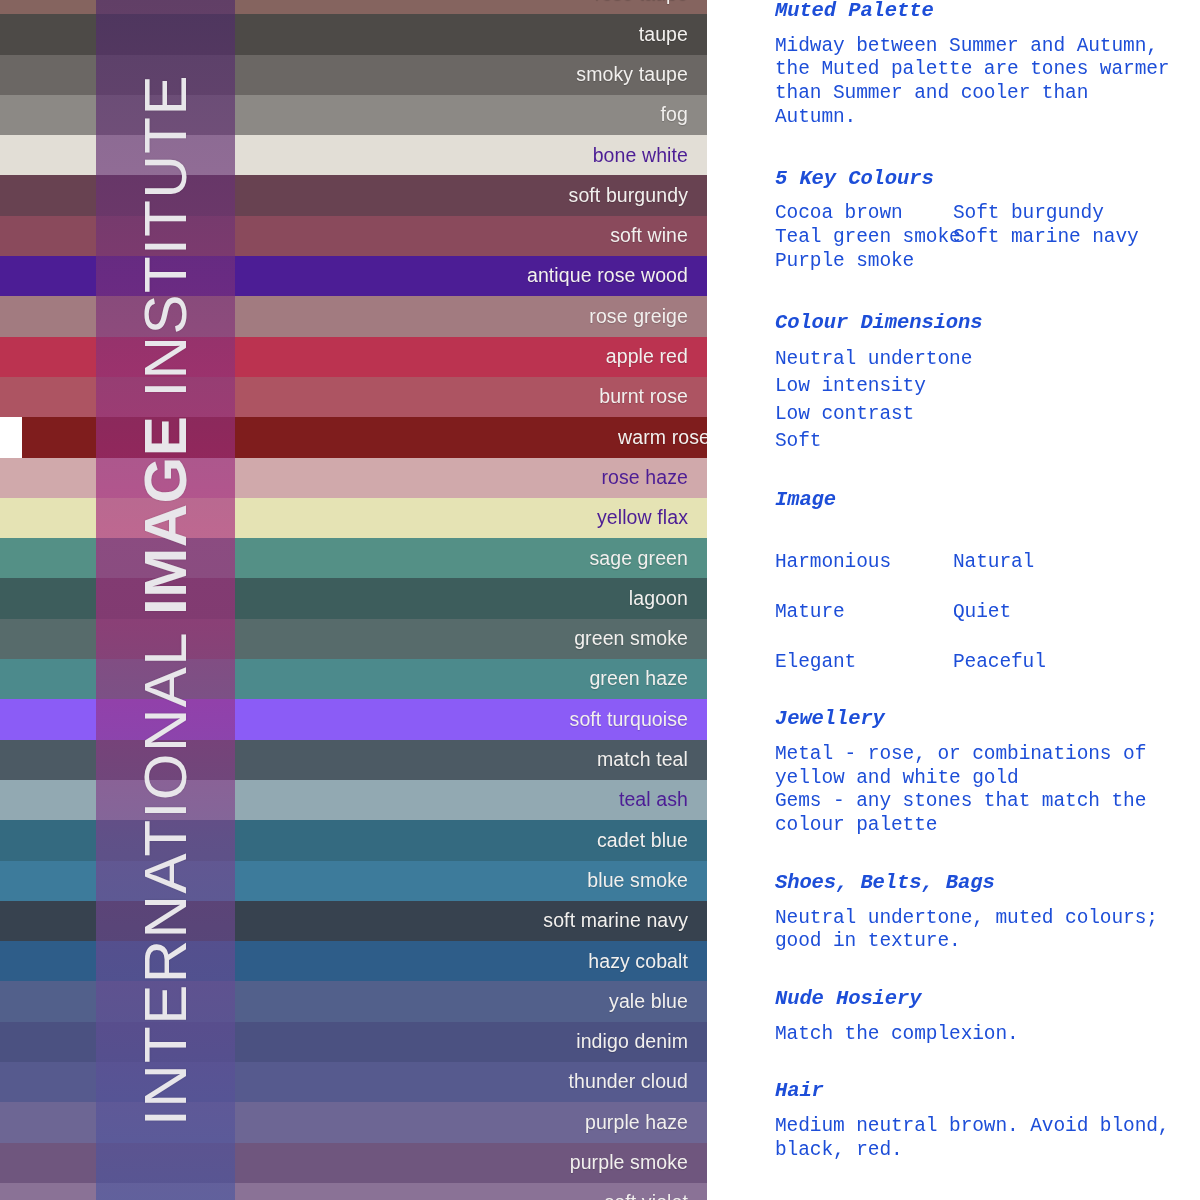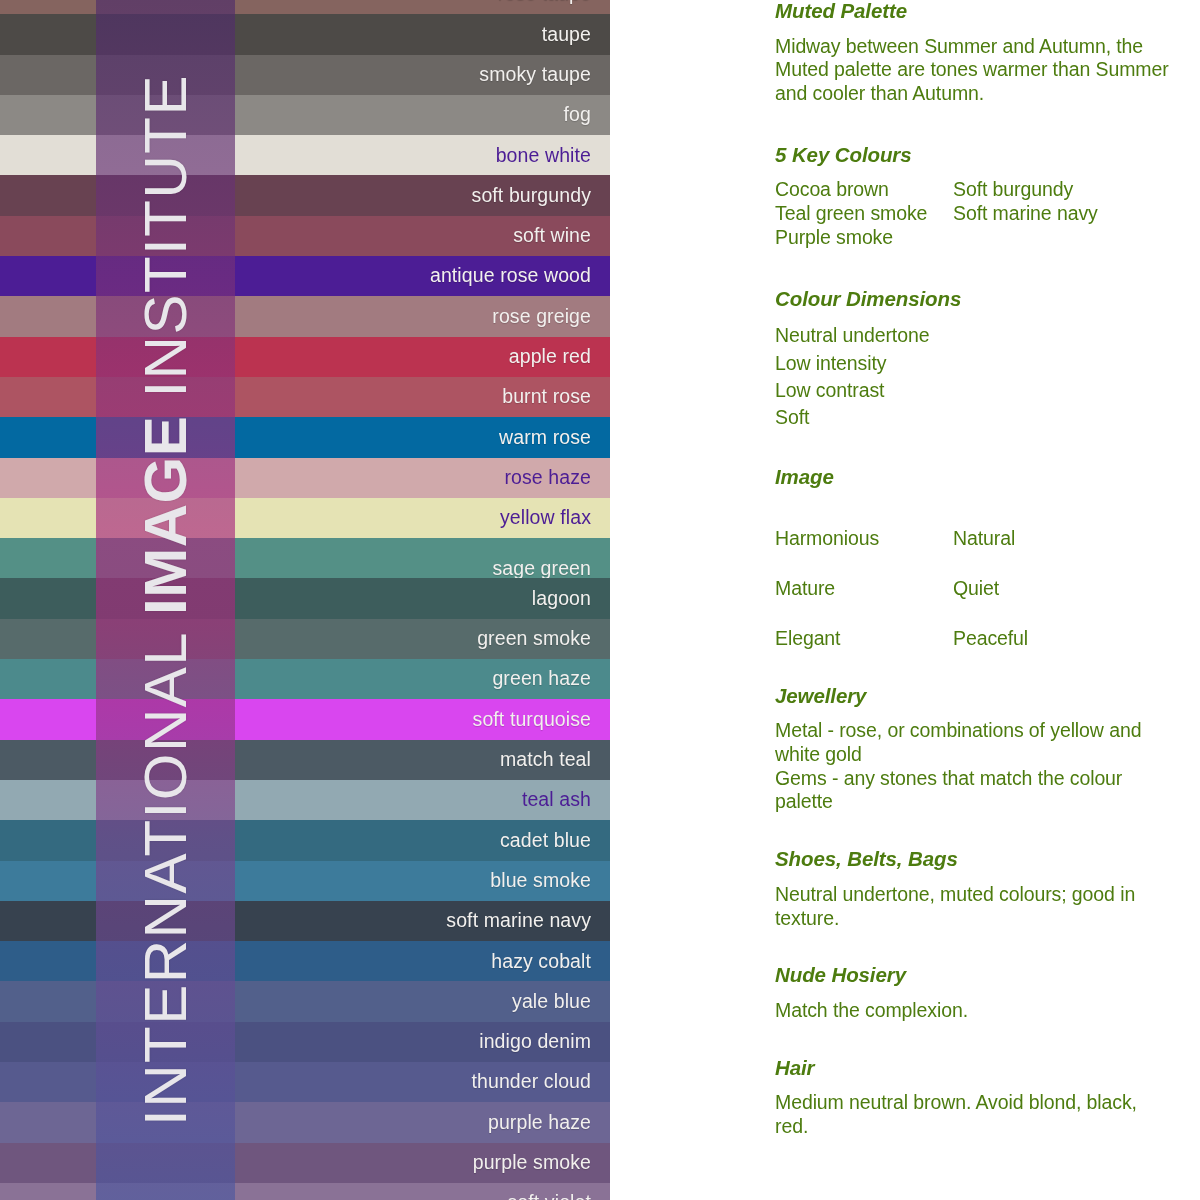--- a/index.html
+++ b/index.html
@@ -30,21 +30,21 @@
     overflow: hidden;
   }
   #swatch-list {
     position: absolute;
     left: 0;
     top: -26px;      
     width: 707px;
   }
   .swatch-row {
     position: relative;
-    width: 610px;
+    width: 707px;
     height: 40.3px;
     box-sizing: border-box;
     display: flex;
     align-items: center;
     justify-content: flex-end;
   }
   .swatch-label {
     padding-right: 19px;
     font-size: 19.5px;
     line-height: 1;
@@ -97,21 +97,22 @@
     letter-spacing: 0.5px;
   }
 
   
   #info-panel {
     position: absolute;
     left: 775px;
     top: 0;
     width: 400px;
     height: 1200px;
-    color: #4d7c0f;
+    color: #1d4ed8;
+    font-family: Liberation Mono, monospace;
   }
   .info-section { margin-bottom: 0; }
   .section-heading {
     font-size: 20.5px;
     font-style: italic;
     font-weight: 700;
     line-height: 1.1;
     margin: 0 0 12px 0;
     letter-spacing: -0.1px;
   }
@@ -186,42 +187,42 @@
         </div>
         <div class="swatch-row" style="background-color: rgb(162, 123, 128);">
           <div class="swatch-label light-text">rose greige</div>
         </div>
         <div class="swatch-row" style="background-color: rgb(187, 51, 80);">
           <div class="swatch-label light-text">apple red</div>
         </div>
         <div class="swatch-row" style="background-color: rgb(173, 84, 98);">
           <div class="swatch-label light-text">burnt rose</div>
         </div>
-        <div class="swatch-row" style="background-color: #0369a1;">
+        <div class="swatch-row" style="background-color: #7f1d1d; margin-left: 22px;">
           <div class="swatch-label light-text">warm rose</div>
         </div>
         <div class="swatch-row" style="background-color: rgb(208, 169, 171);">
           <div class="swatch-label dark-text">rose haze</div>
         </div>
         <div class="swatch-row" style="background-color: rgb(229, 227, 180);">
           <div class="swatch-label dark-text">yellow flax</div>
         </div>
-        <div class="swatch-row" style="background-color: rgb(84, 144, 134); align-items: flex-end;">
+        <div class="swatch-row" style="background-color: rgb(84, 144, 134);">
           <div class="swatch-label light-text">sage green</div>
         </div>
         <div class="swatch-row" style="background-color: rgb(61, 93, 92);">
           <div class="swatch-label light-text">lagoon</div>
         </div>
         <div class="swatch-row" style="background-color: rgb(87, 107, 107);">
           <div class="swatch-label light-text">green smoke</div>
         </div>
         <div class="swatch-row" style="background-color: rgb(76, 138, 140);">
           <div class="swatch-label light-text">green haze</div>
         </div>
-        <div class="swatch-row" style="background-color: #d946ef;">
+        <div class="swatch-row" style="background-color: #8b5cf6;">
           <div class="swatch-label light-text">soft turquoise</div>
         </div>
         <div class="swatch-row" style="background-color: rgb(76, 90, 100);">
           <div class="swatch-label light-text">match teal</div>
         </div>
         <div class="swatch-row" style="background-color: rgb(146, 169, 178);">
           <div class="swatch-label dark-text">teal ash</div>
         </div>
         <div class="swatch-row" style="background-color: rgb(52, 106, 128); padding-left: 28px;">
           <div class="swatch-label light-text">cadet blue</div>

